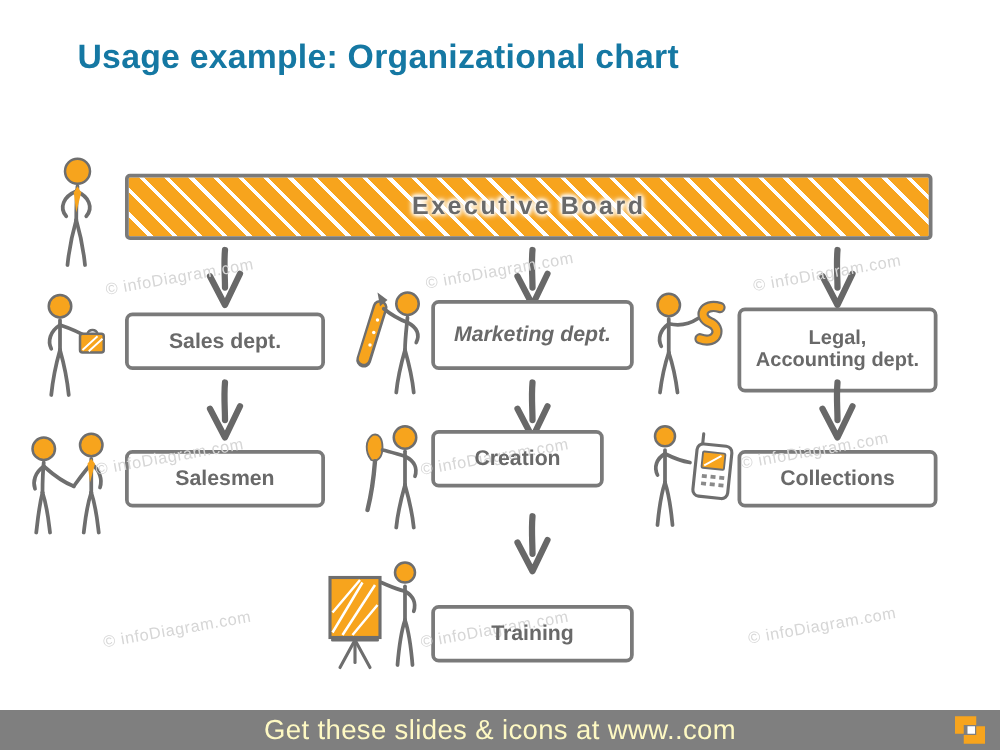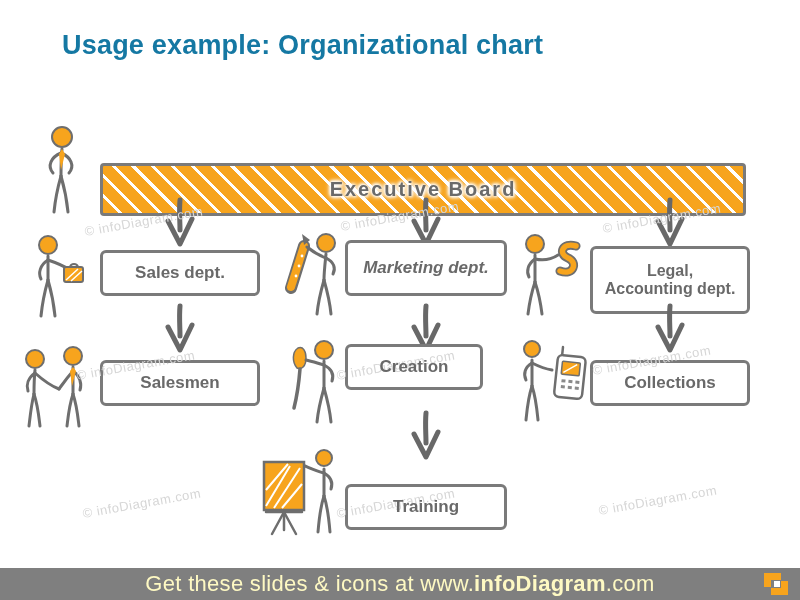--- a/index.html
+++ b/index.html
@@ -16,21 +16,21 @@
     position:absolute; box-sizing:border-box; background:#ffffff;
     border:3px solid #7a7a7a; border-radius:6px;
     display:flex; flex-direction:column; align-items:center; justify-content:center;
     text-align:right; font-weight:bold; color:#696969; font-size:17px;
   }
   .node span{position:relative; z-index:4; line-height:1.15;}
   .root-node{
     position:absolute; left:100px; top:139px; width:646px; height:53px;
     box-sizing:border-box; border:3px solid #7a7a7a; border-radius:4px;
     background:repeating-linear-gradient(45deg,#F7A41D 0 11px,#ffffff 11px 14px);
-    display:flex; align-items:center; justify-content:center;margin-top:24px;
+    display:flex; align-items:center; justify-content:center;
   }
   .root-node span{
     font-weight:bold; font-size:20px; color:#6a6a6a; letter-spacing:2px;
     text-shadow:0 0 4px #fff,0 0 5px #fff,0 0 6px #fff,1px 1px 3px #fff,-1px -1px 3px #fff;
   }
   #node-l1-0{left:100px; top:250px; width:160px; height:46px;}
   #node-l1-1{left:345px; top:240px; width:162px; height:56px;font-style:italic;}
   #node-l1-2{left:590px; top:246px; width:160px; height:68px; font-size:16px;}
   #node-l2-0{left:100px; top:360px; width:160px; height:46px;}
   #node-l2-1{left:345px; top:344px; width:138px; height:46px;}
@@ -269,21 +269,20 @@
   <div class="wm" style="left:604px;top:221px">© infoDiagram.com</div>
   <div class="wm" style="left:78px;top:368px">© infoDiagram.com</div>
   <div class="wm" style="left:338px;top:368px">© infoDiagram.com</div>
   <div class="wm" style="left:594px;top:363px">© infoDiagram.com</div>
   <div class="wm" style="left:84px;top:506px">© infoDiagram.com</div>
   <div class="wm" style="left:338px;top:506px">© infoDiagram.com</div>
   <div class="wm" style="left:600px;top:503px">© infoDiagram.com</div>
 
   <div class="footer">
     <span>Get these slides &amp; icons at www.</span>
-      <span class="brand">infoDiagram</span>
       <span>.com</span>
   </div>
   <svg class="footer-logo" width="28" height="28" viewBox="0 0 28 28">
     <path d="M2,3 h17 v7 h-10 v7 h-7 z" fill="#F7A41D"></path>
     <path d="M26,25 h-17 v-7 h10 v-7 h7 z" fill="#F7A41D"></path>
     <rect x="12" y="11" width="6" height="6" fill="#ffffff"></rect>
   </svg>
 
 </div>
 

